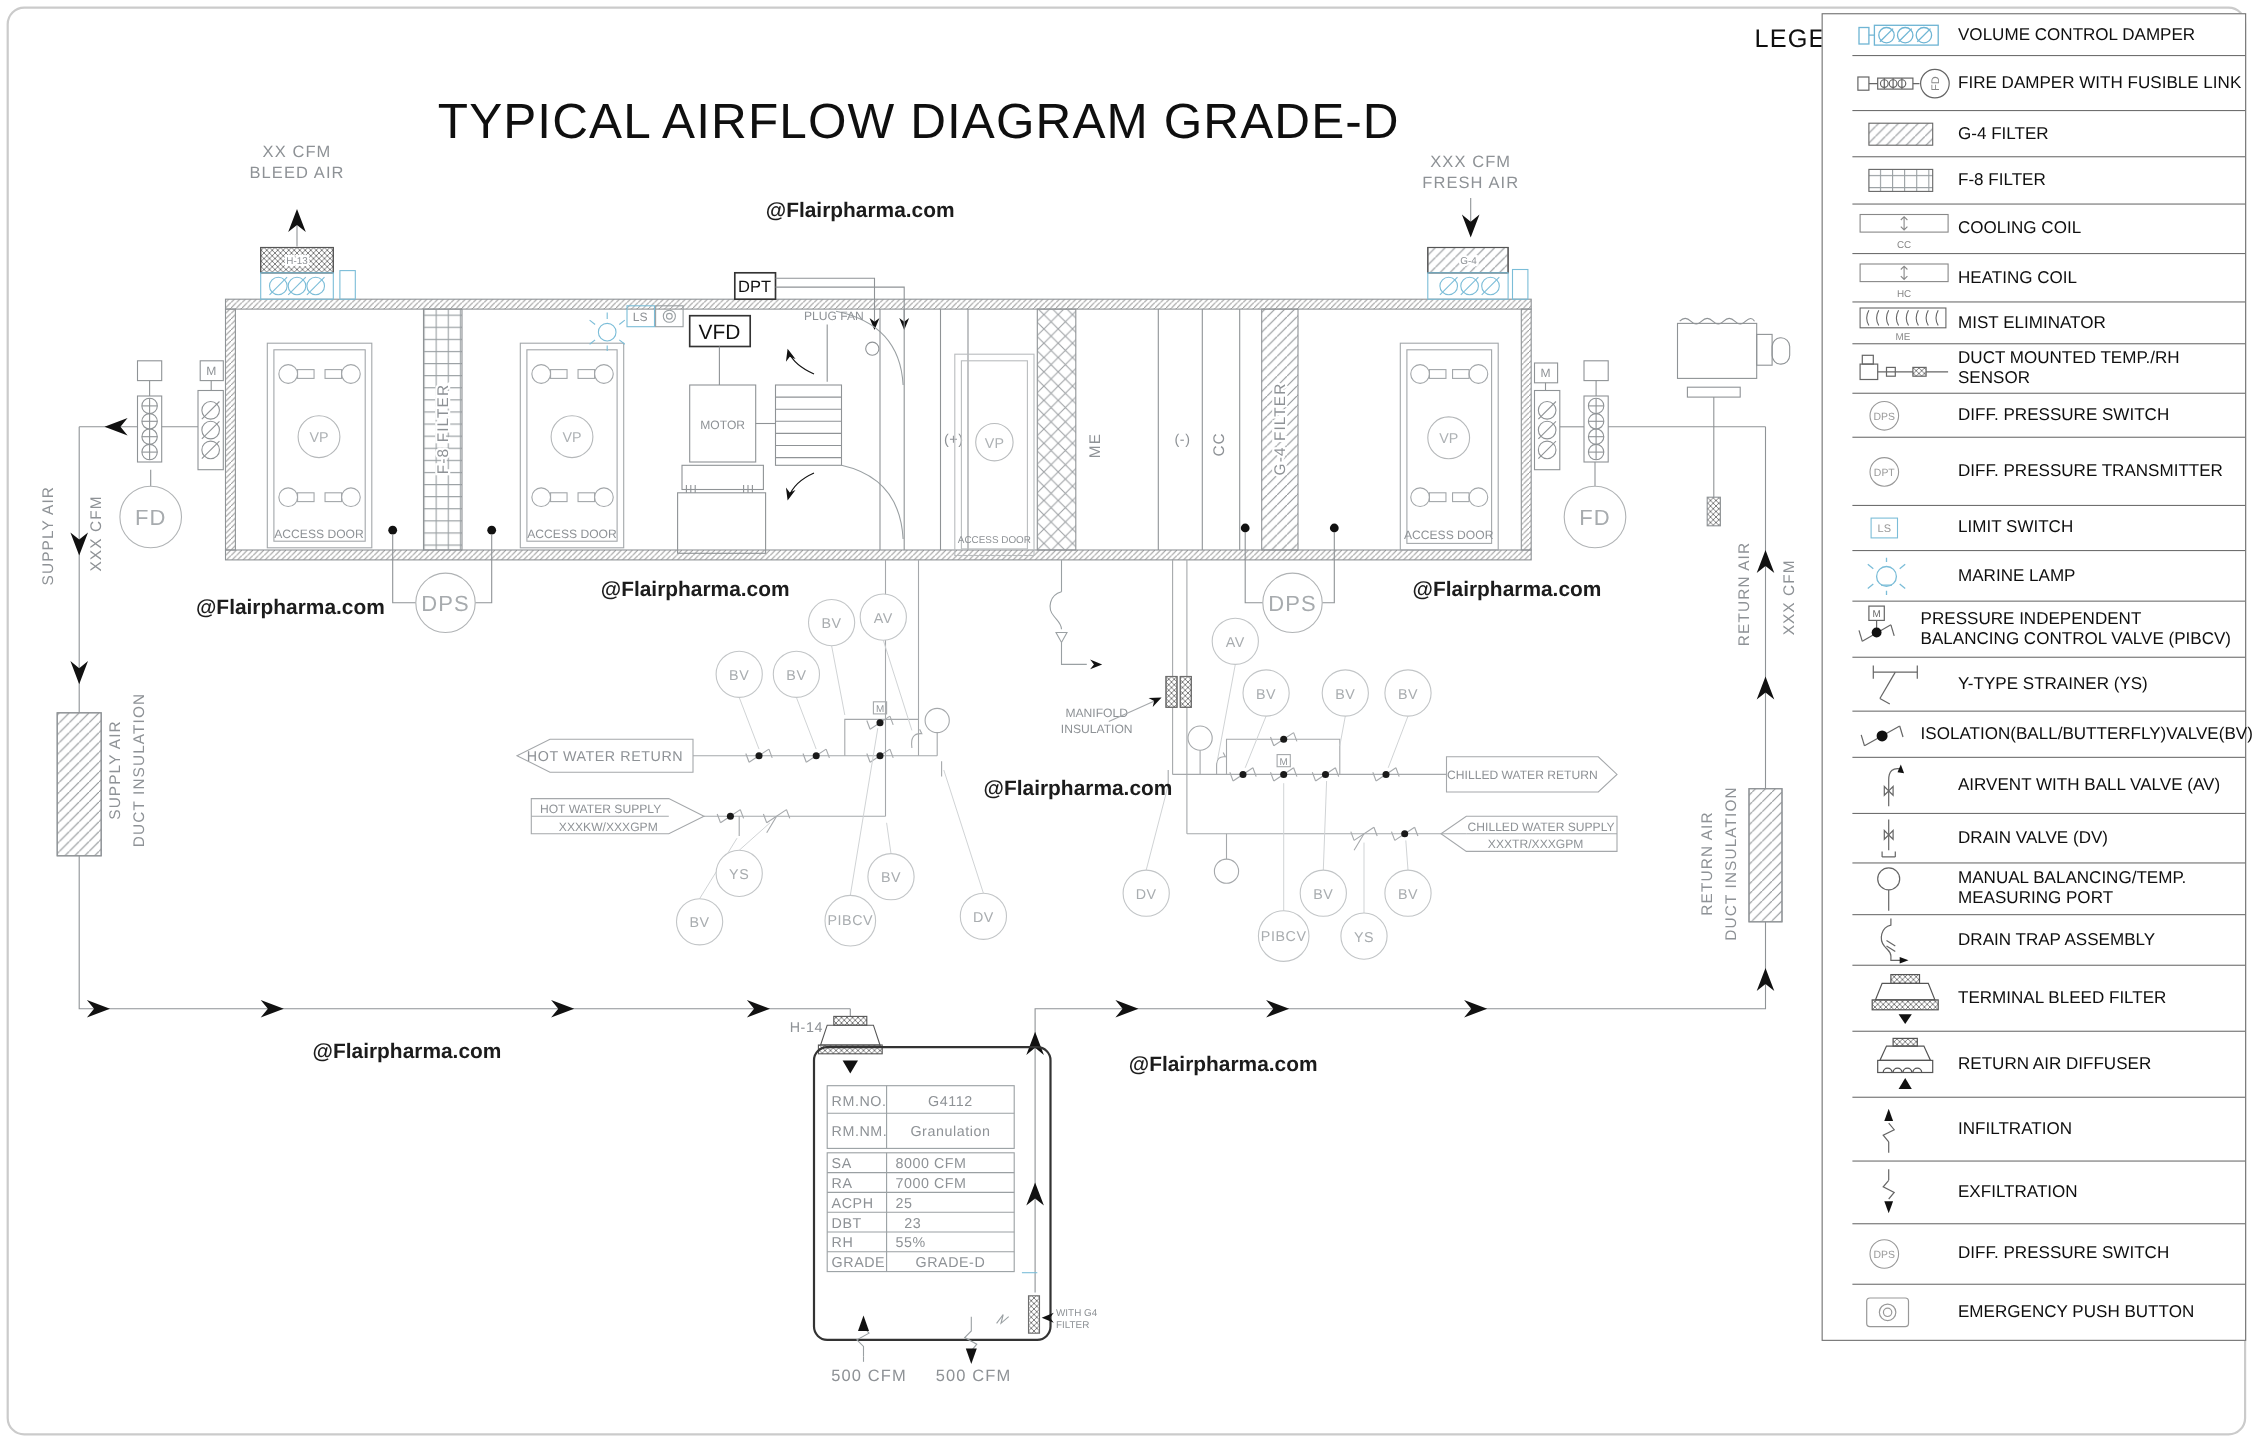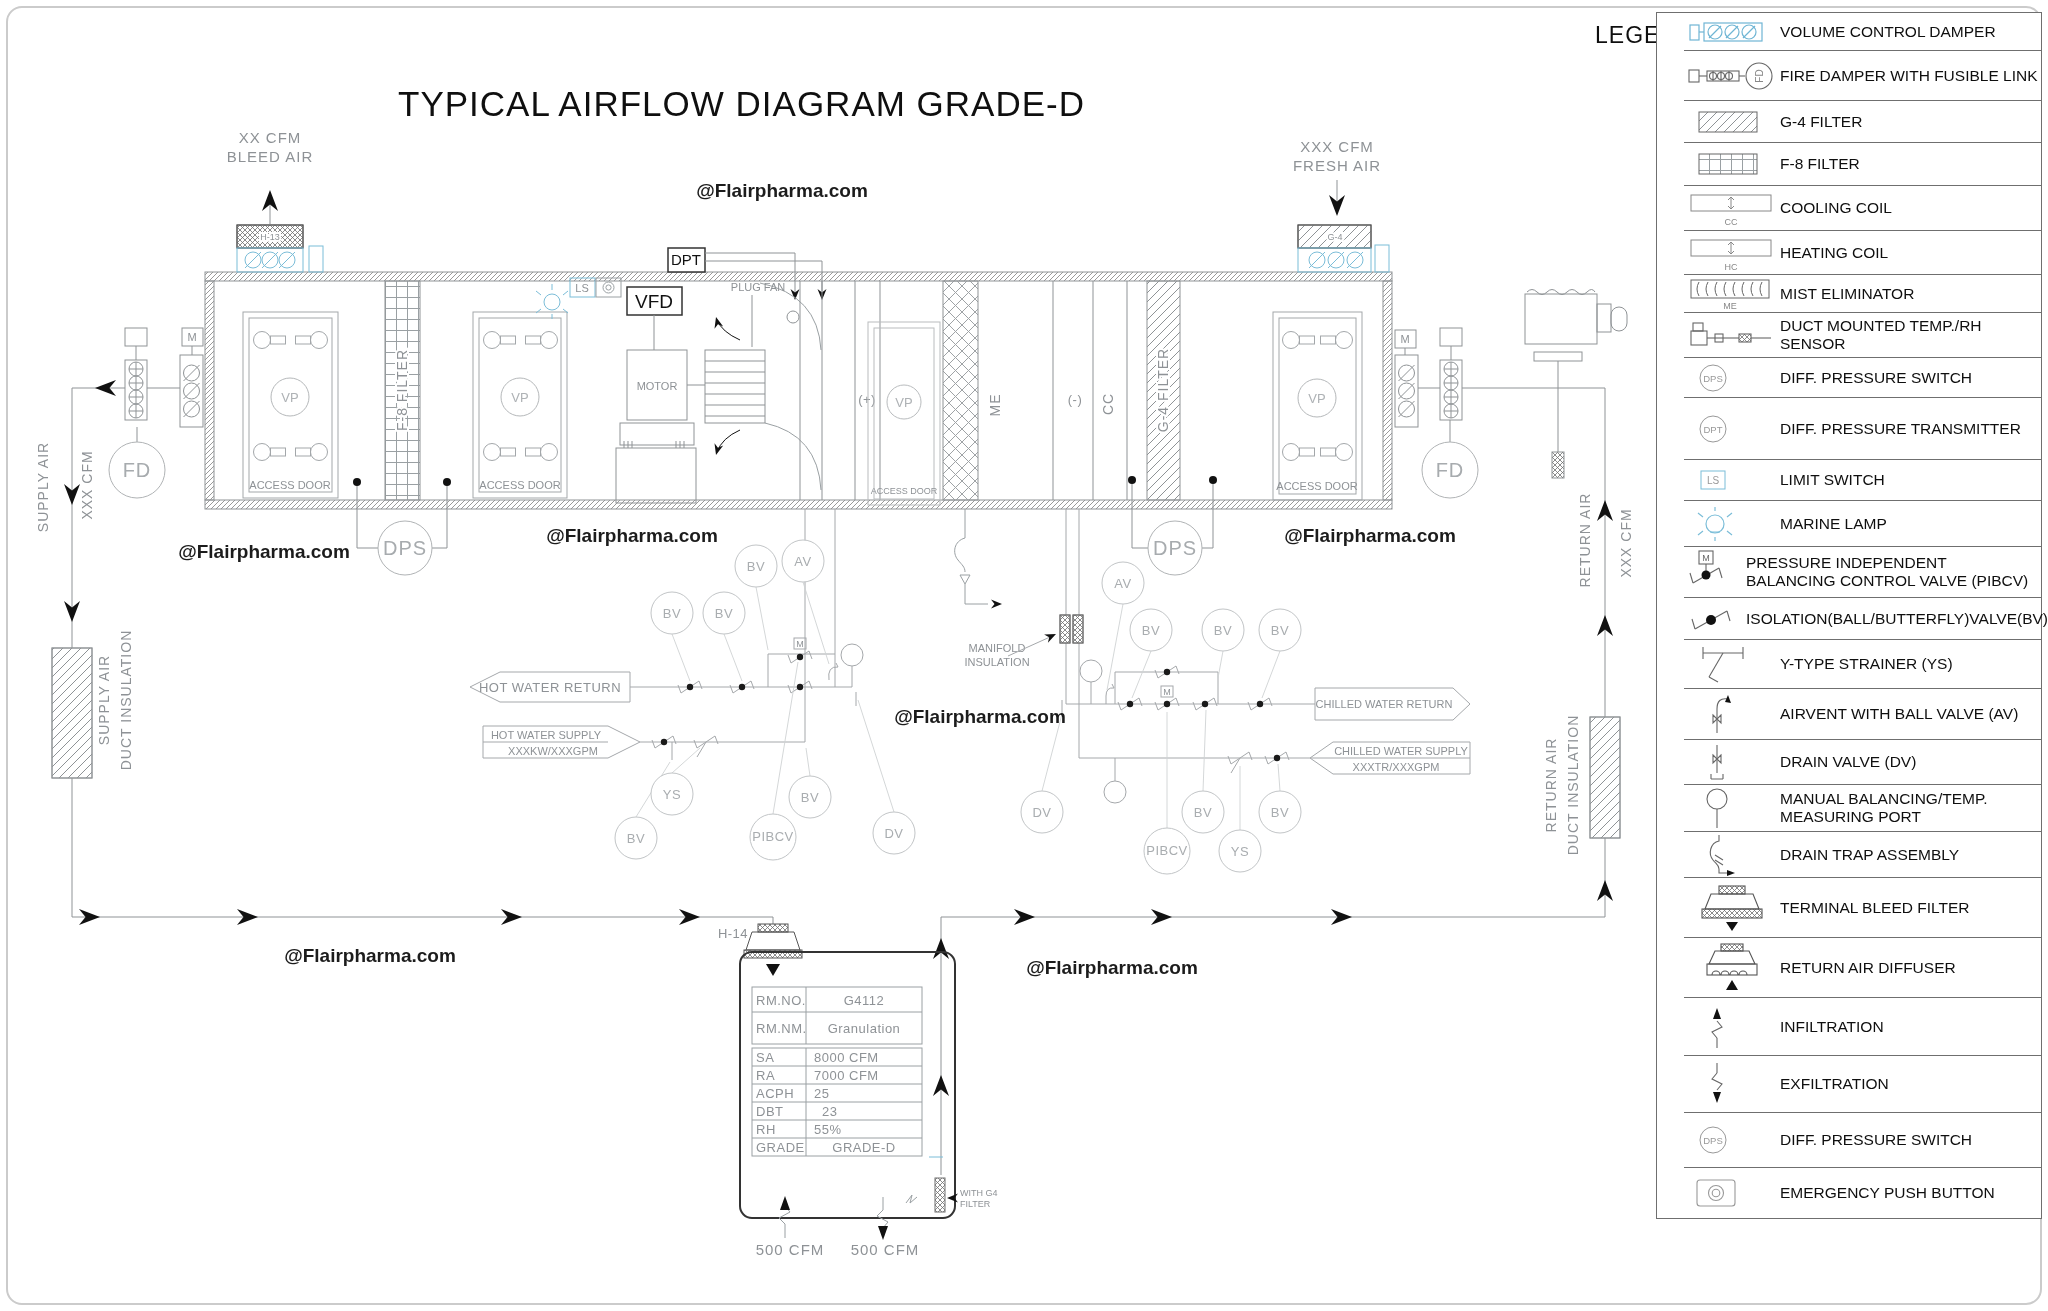--- a/index.html
+++ b/index.html
@@ -1,18 +1,18 @@
 <!DOCTYPE html>
 <html><head>
 <meta charset="utf-8">
 <style>
   html,body{margin:0;padding:0;background:#fff;}
   body{width:2048px;height:1311px;position:relative;font-family:"Liberation Sans",sans-serif;overflow:hidden;}
   .frame{position:absolute;inset:6px;border:2px solid #cbcbcb;border-radius:16px;pointer-events:none;}
-  .title{position:absolute;left:398px;top:84px;font-size:35px;color:#0f0f0f;letter-spacing:1px;white-space:nowrap;}
+  .title{position:absolute;left:398px;top:84px;font-size:45px;color:#0f0f0f;letter-spacing:1px;white-space:nowrap;}
   .legend-heading{position:absolute;left:1595px;top:22px;font-size:23px;color:#0f0f0f;letter-spacing:1px;}
   .legend{position:absolute;left:1656px;top:12px;width:386px;border:1px solid #6f6f6f;background:#fff;box-sizing:border-box;padding-left:27px;}
   .lrow{display:flex;align-items:center;border-bottom:1px solid #6f6f6f;box-sizing:border-box;}
   .lrow:last-child{border-bottom:none;}
   .licon{flex:0 0 96px;display:flex;align-items:center;justify-content:center;}
   .llabel{flex:1;font-size:15.5px;color:#0f0f0f;line-height:1.15;padding-right:2px;}
   svg text{stroke:none;font-family:"Liberation Sans",sans-serif;}
   .tg{fill:#8e9296;font-size:13px;letter-spacing:.5px;}
   .tgs{fill:#8e9296;font-size:11px;}
   .tgt{fill:#8e9296;font-size:9px;}
@@ -694,45 +694,45 @@
           <line x1="19" y1="15" x2="19" y2="26"></line>
           <line x1="6" y1="34" x2="32" y2="19"></line>
           <line x1="3" y1="24" x2="6" y2="34"></line>
           <line x1="32" y1="19" x2="35" y2="29"></line>
           <circle cx="19" cy="26" r="4.5" fill="#111" stroke="none"></circle>
         </svg>
     </span>
     <span class="llabel">PRESSURE INDEPENDENT BALANCING CONTROL  VALVE (PIBCV)</span>
   </div>
 
+  <div class="lrow" style="height:49px">
+    <span class="licon">
+      <svg width="90" height="42" stroke="#666" fill="none" stroke-width="1.1">
+          <line x1="16" y1="10" x2="56" y2="10"></line>
+          <line x1="16" y1="4" x2="16" y2="16"></line>
+          <line x1="56" y1="4" x2="56" y2="16"></line>
+          <line x1="36" y1="10" x2="22" y2="34"></line>
+          <line x1="22" y1="34" x2="31" y2="39"></line>
+        </svg>
+    </span>
+    <span class="llabel">Y-TYPE STRAINER (YS)</span>
+  </div>
+
   <div class="lrow" style="height:42px">
     <span class="licon" style="flex-basis:62px">
       <svg width="56" height="36" stroke="#666" fill="none" stroke-width="1.1">
           <line x1="8" y1="28" x2="40" y2="10"></line>
           <line x1="5" y1="18" x2="8" y2="28"></line>
           <line x1="40" y1="10" x2="43" y2="20"></line>
           <circle cx="24" cy="19" r="5" fill="#111" stroke="none"></circle>
         </svg>
     </span>
     <span class="llabel">ISOLATION(BALL/BUTTERFLY)VALVE(BV)</span>
   </div>
 
-  <div class="lrow" style="height:49px">
-    <span class="licon">
-      <svg width="90" height="42" stroke="#666" fill="none" stroke-width="1.1">
-          <line x1="16" y1="10" x2="56" y2="10"></line>
-          <line x1="16" y1="4" x2="16" y2="16"></line>
-          <line x1="56" y1="4" x2="56" y2="16"></line>
-          <line x1="36" y1="10" x2="22" y2="34"></line>
-          <line x1="22" y1="34" x2="31" y2="39"></line>
-        </svg>
-    </span>
-    <span class="llabel">Y-TYPE STRAINER (YS)</span>
-  </div>
-
   <div class="lrow" style="height:51px">
     <span class="licon">
       <svg width="90" height="46" stroke="#666" fill="none" stroke-width="1.1">
           <line x1="30" y1="42" x2="30" y2="18"></line>
           <path d="M30,18 q0,-12 11,-10"></path>
           <polygon points="41,4 44,12 38,11" fill="#111" stroke="none"></polygon>
           <path d="M26,24 L30,28 L26,32 Z M34,24 L30,28 L34,32 Z"></path>
         </svg>
     </span>
     <span class="llabel">AIRVENT WITH BALL VALVE (AV)</span>

